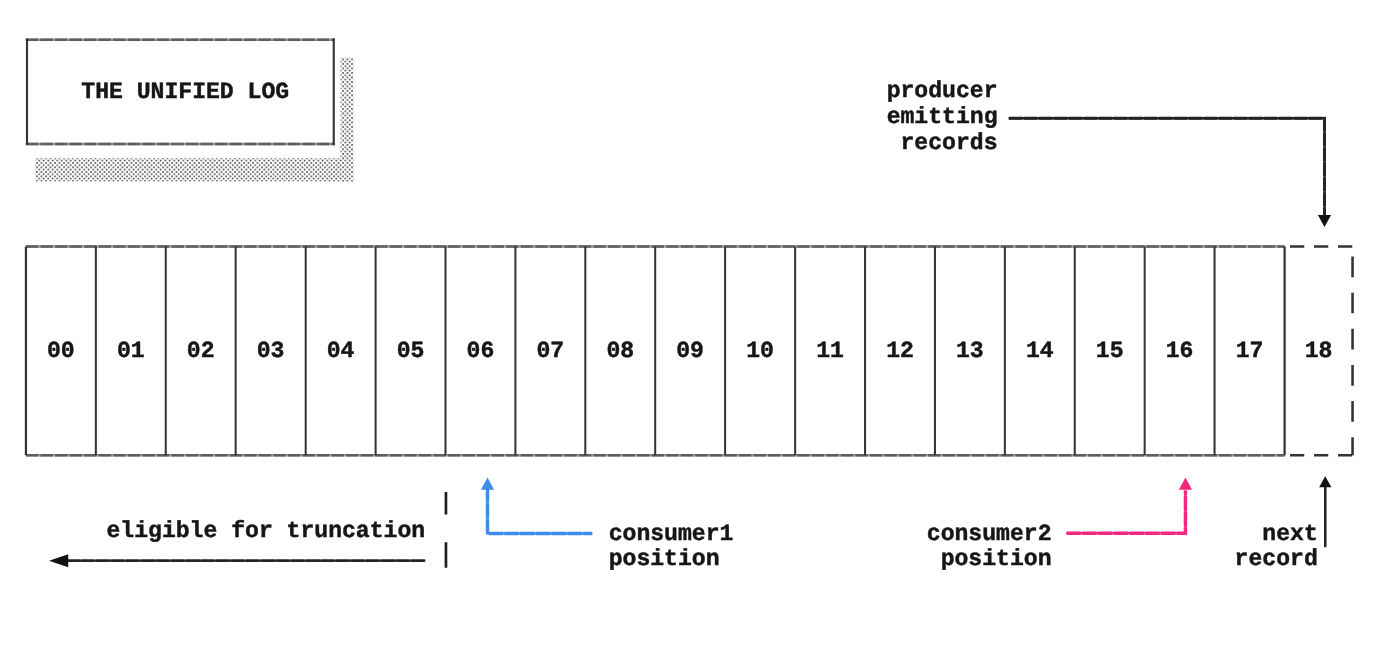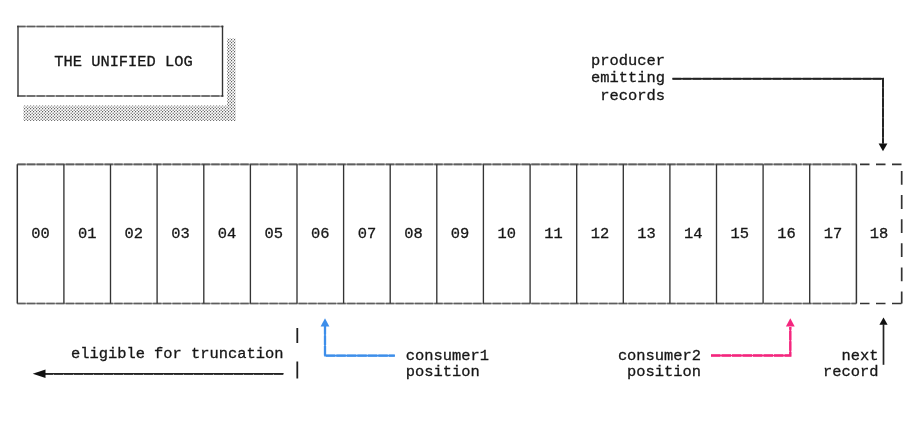--- a/index.html
+++ b/index.html
@@ -1,21 +1,21 @@
 <!DOCTYPE html>
 <html><head>
 <meta charset="utf-8">
 <style>
   html,body{margin:0;padding:0;background:#ffffff;}
   svg{display:block;}
   text{font-family:"Liberation Mono",monospace;font-size:15.4px;fill:#161616;stroke:#161616;stroke-width:0.3px;paint-order:stroke;}
 </style>
 </head>
 <body>
-<div style="transform:translateZ(0);width:924px;height:380px;">
+<div style="transform:translateZ(0);width:924px;height:380px;font-weight:bold;">
 <svg width="924" height="442" viewBox="0 0 924 442">
 <defs>
 <pattern id="dither" width="3" height="3" patternUnits="userSpaceOnUse">
 <rect width="3" height="3" fill="#ffffff"></rect>
 <circle cx="0.65" cy="0.65" r="0.58" fill="#333333"></circle>
 <circle cx="2.15" cy="2.15" r="0.58" fill="#333333"></circle>
 </pattern>
 </defs>
 <rect x="227" y="38.5" width="8.6" height="82.5" fill="url(#dither)"></rect>
 <rect x="23.5" y="105.5" width="212" height="15.4" fill="url(#dither)"></rect>

